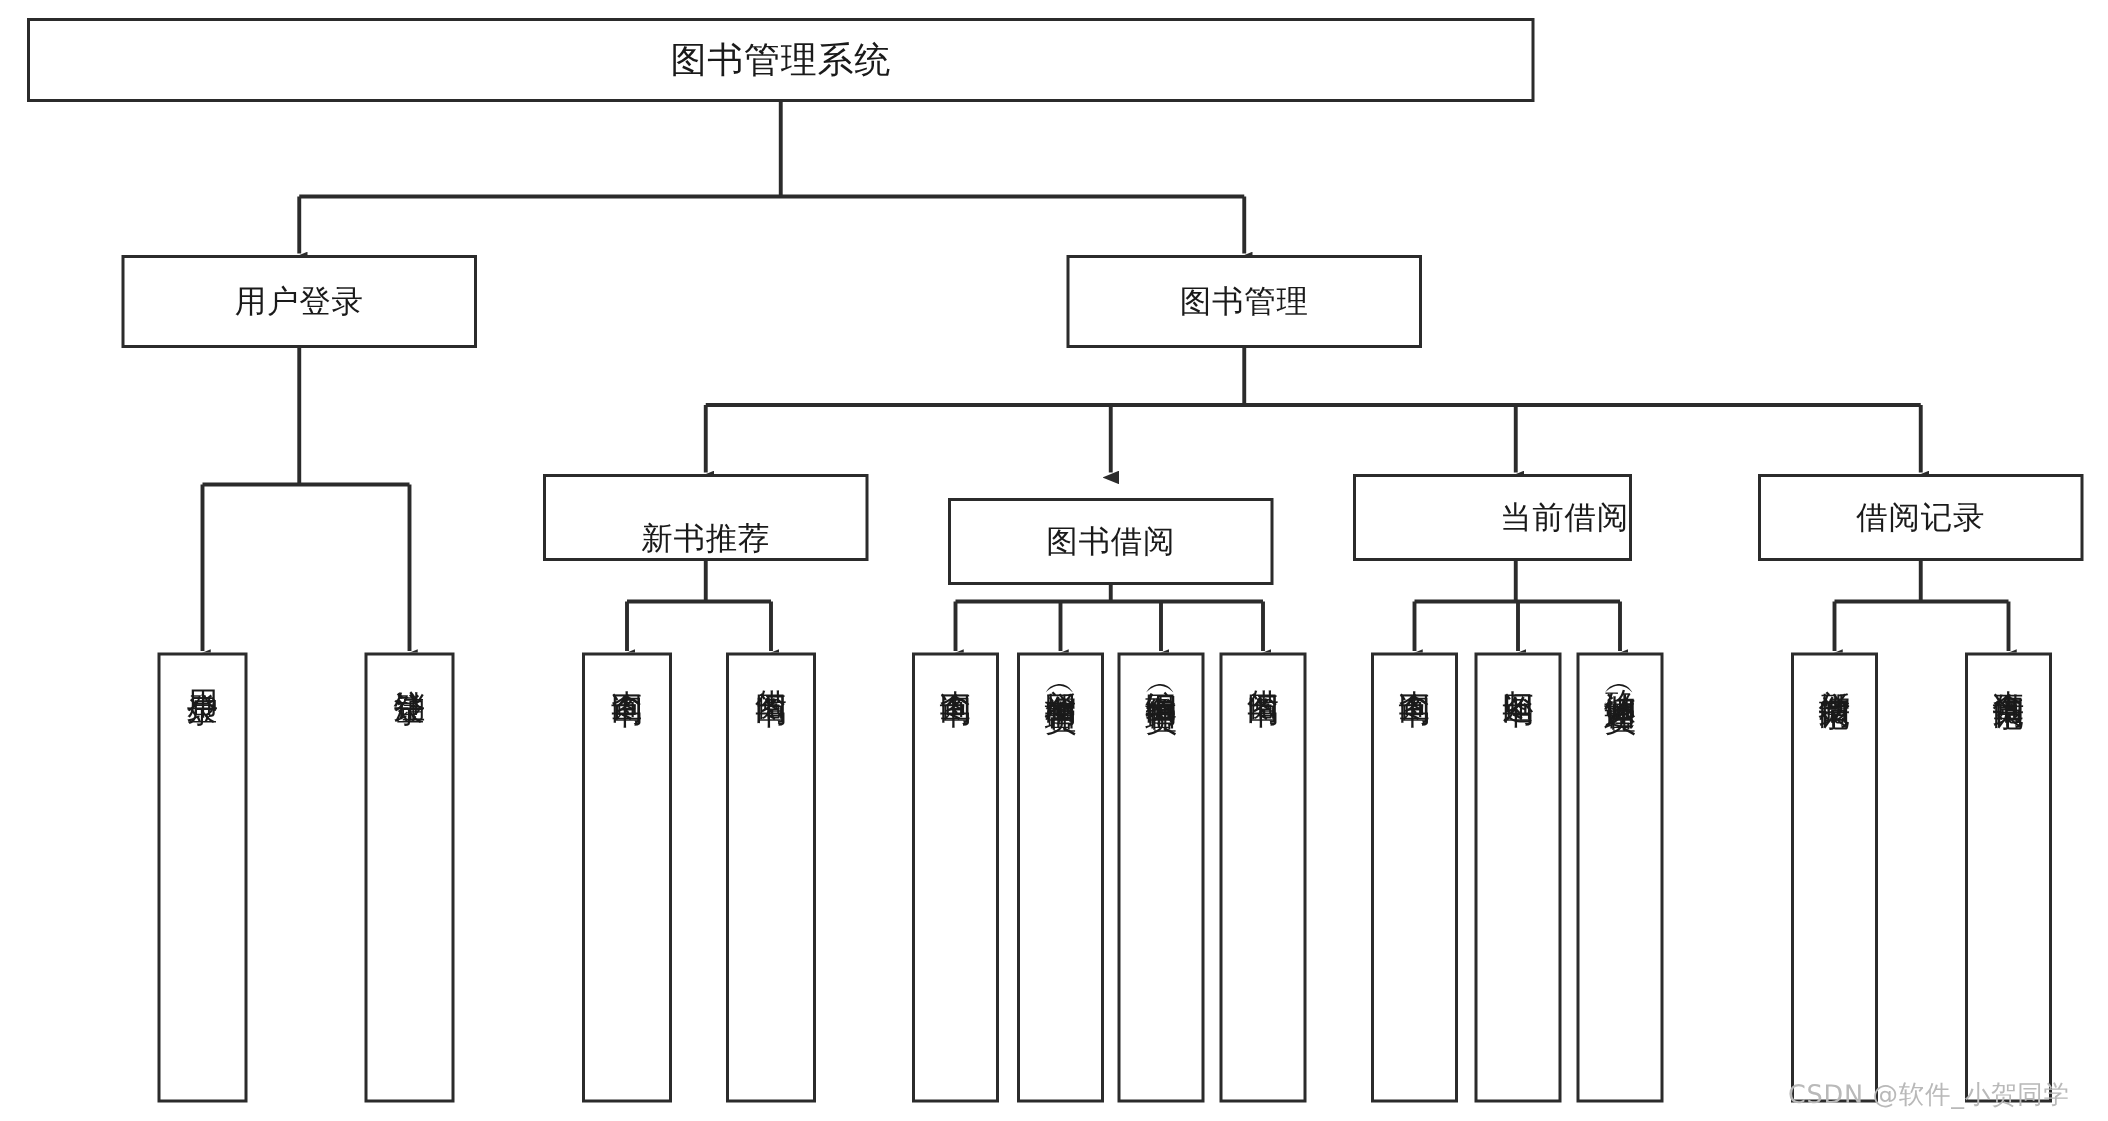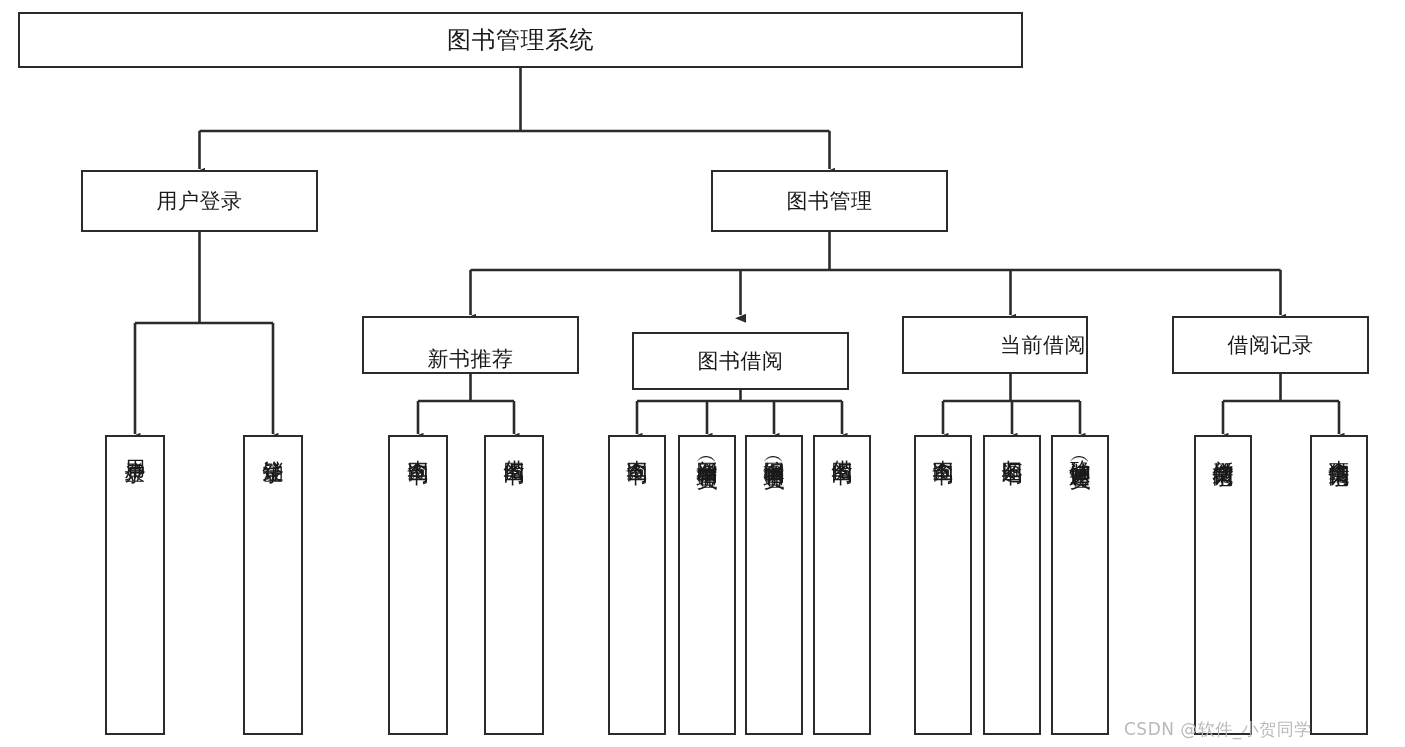--- a/index.html
+++ b/index.html
@@ -133,21 +133,21 @@
       </div>
       <div class="node horiz" style="left: 362px; top: 316px; width: 217px; height: 58px; border-color: rgb(43, 43, 43); background: rgb(255, 255, 255); align-items: flex-end;">
         <span class="node-label">新书推荐</span>
       </div>
       <div class="node horiz" style="left: 632px; top: 332px; width: 217px; height: 58px; border-color: rgb(43, 43, 43); background: rgb(255, 255, 255);">
         <span class="node-label">图书借阅</span>
       </div>
       <div class="node horiz" style="left: 902px; top: 316px; width: 186px; height: 58px; border-color: rgb(43, 43, 43); background: rgb(255, 255, 255); justify-content: flex-end;">
         <span class="node-label">当前借阅</span>
       </div>
-      <div class="node horiz" style="left: 1172px; top: 316px; width: 197px; height: 58px; border-color: rgb(43, 43, 43); background: rgb(255, 255, 255);">
+      <div class="node horiz" style="left: 1172px; top: 316px; width: 217px; height: 58px; border-color: rgb(43, 43, 43); background: rgb(255, 255, 255);">
         <span class="node-label">借阅记录</span>
       </div>
       <div class="node vert" style="left: 105px; top: 435px; width: 60px; height: 300px; border-color: rgb(43, 43, 43); background: rgb(255, 255, 255);">
         <span class="node-label">用户登录</span>
       </div>
       <div class="node vert" style="left: 243px; top: 435px; width: 60px; height: 300px; border-color: rgb(43, 43, 43); background: rgb(255, 255, 255);">
         <span class="node-label">注销登录</span>
       </div>
       <div class="node vert" style="left: 388px; top: 435px; width: 60px; height: 300px; border-color: rgb(43, 43, 43); background: rgb(255, 255, 255);">
         <span class="node-label">查询图书</span>
@@ -177,15 +177,15 @@
         <span class="node-label">确认归还（管理员）</span>
       </div>
       <div class="node vert" style="left: 1194px; top: 435px; width: 58px; height: 300px; border-color: rgb(43, 43, 43); background: rgb(255, 255, 255);">
         <span class="node-label">新增借阅记录</span>
       </div>
       <div class="node vert" style="left: 1310px; top: 435px; width: 58px; height: 300px; border-color: rgb(43, 43, 43); background: rgb(255, 255, 255);">
         <span class="node-label">查询借阅记录</span>
       </div>
     </div>
 
-  <div class="watermark" style="left: 1124px; top: 718px; color: rgb(185, 185, 185);">CSDN @软件_小贺同学</div>
+  <div class="watermark" style="left: 1192px; top: 718px; color: rgb(185, 185, 185);">CSDN @软件_小贺同学</div>
 
 </div>
 
 </body></html>

